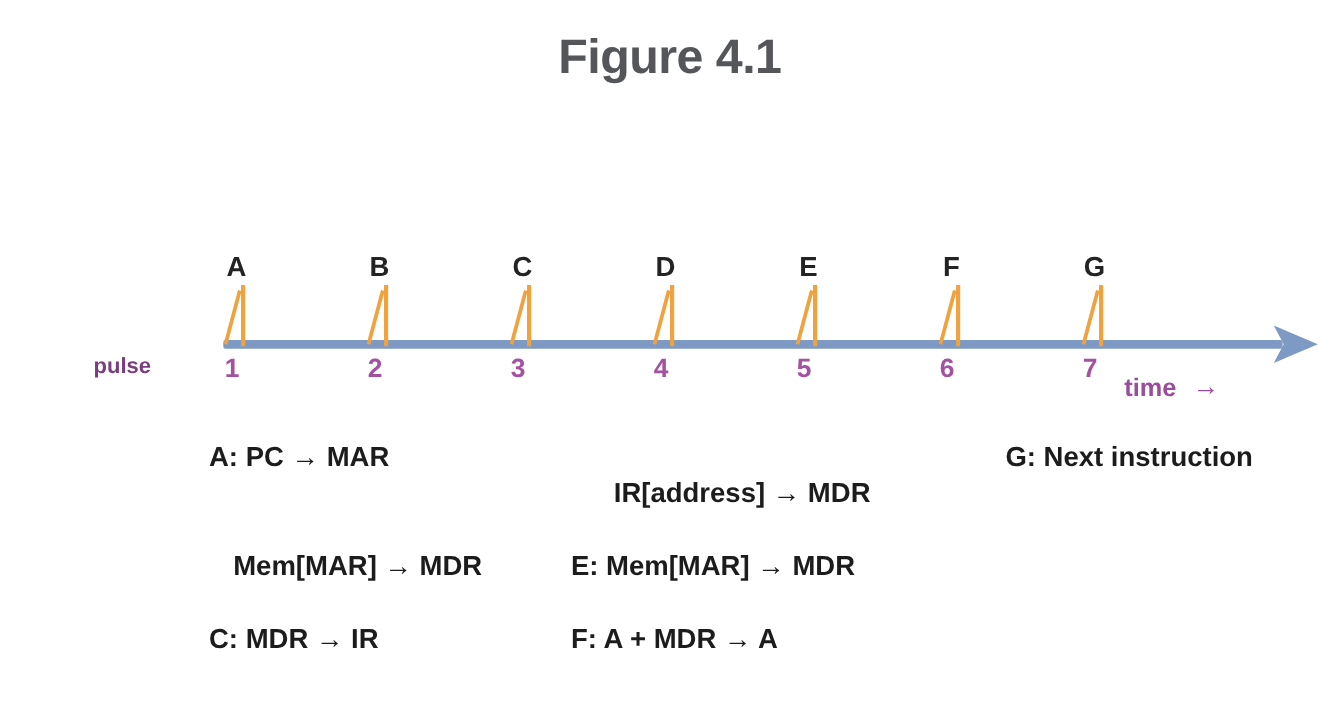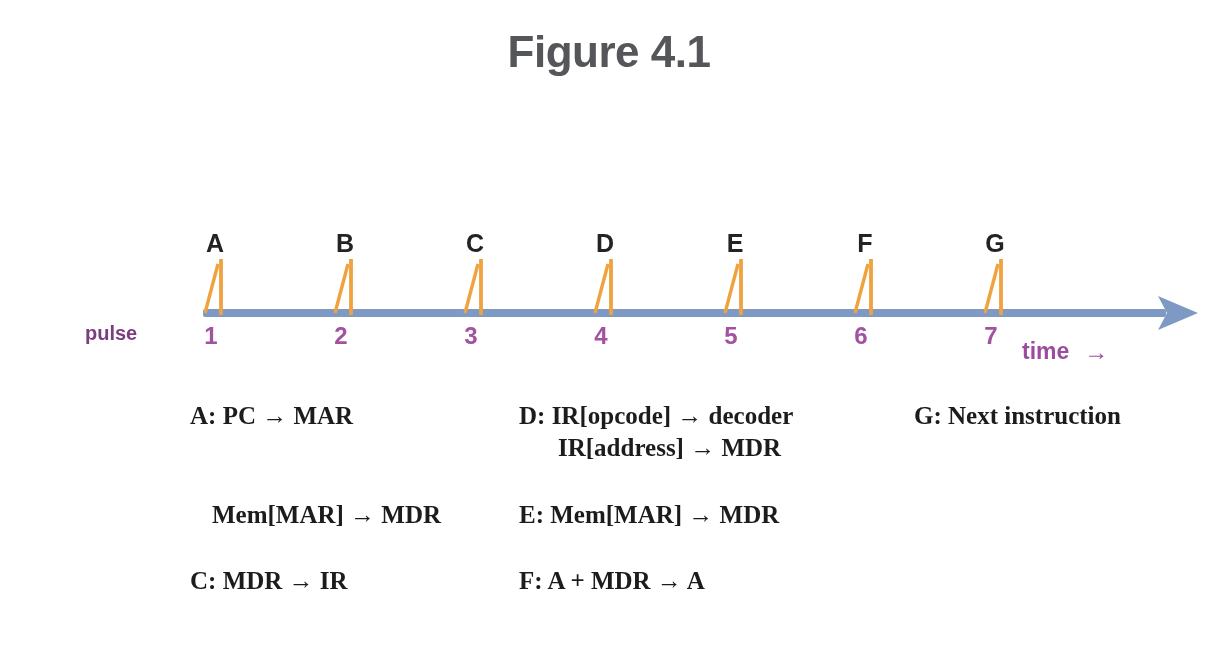--- a/index.html
+++ b/index.html
@@ -31,28 +31,28 @@
   .pulse-number{
     position:absolute;top:93px;left:-4px;width:60px;text-align:center;
     font-weight:700;font-size:24px;line-height:26px;color:#a352a2;
   }
   
   .pulse-axis-label{
     position:absolute;left:85px;top:322px;
     font-weight:700;font-size:20px;color:#7a3e7e;
   }
   .time-axis-label{
-    position:absolute;left:1022px;top:338px;display:flex;align-items:flex-start;
+    position:absolute;left:1022px;top:338px;display:flex;align-items:center;
     font-weight:700;font-size:23px;color:#9a4c9d;
   }
   .time-axis-label .arrow{font-weight:400;margin-left:15px;font-size:24px;}
   
   .action{
     position:absolute;font-weight:700;font-size:25px;line-height:28px;
-    color:#1c1c1c;white-space:nowrap;font-family:Liberation Serif, serif;
+    color:#1c1c1c;white-space:nowrap;
   }
 </style>
 </head>
 <body>
 
 <div class="canvas">
 
   <div class="title-line title-1">Figure 4.1</div>
 
   <div class="axis-line"></div>
@@ -126,20 +126,19 @@
   <div class="pulse-axis-label">pulse</div>
   <div class="time-axis-label">
     <span>time</span>
     <span class="arrow">→</span>
   </div>
 
   <div class="action" style="left:190px;top:402px">A: PC → MAR</div>
   <div class="action" style="left:190px;top:567px">C: MDR → IR</div>
   <div class="action" style="left:212px;top:501px">Mem[MAR] → MDR</div>
 
-  <div class="action" style="left:519px;top:402px">D: IR[opcode] → decoder</div>
   <div class="action" style="left:519px;top:501px">E: Mem[MAR] → MDR</div>
   <div class="action" style="left:558px;top:434px">IR[address] → MDR</div>
   <div class="action" style="left:519px;top:567px">F: A + MDR → A</div>
 
   <div class="action" style="left:914px;top:402px">G: Next instruction</div>
 
 </div>
 
 </body></html>

